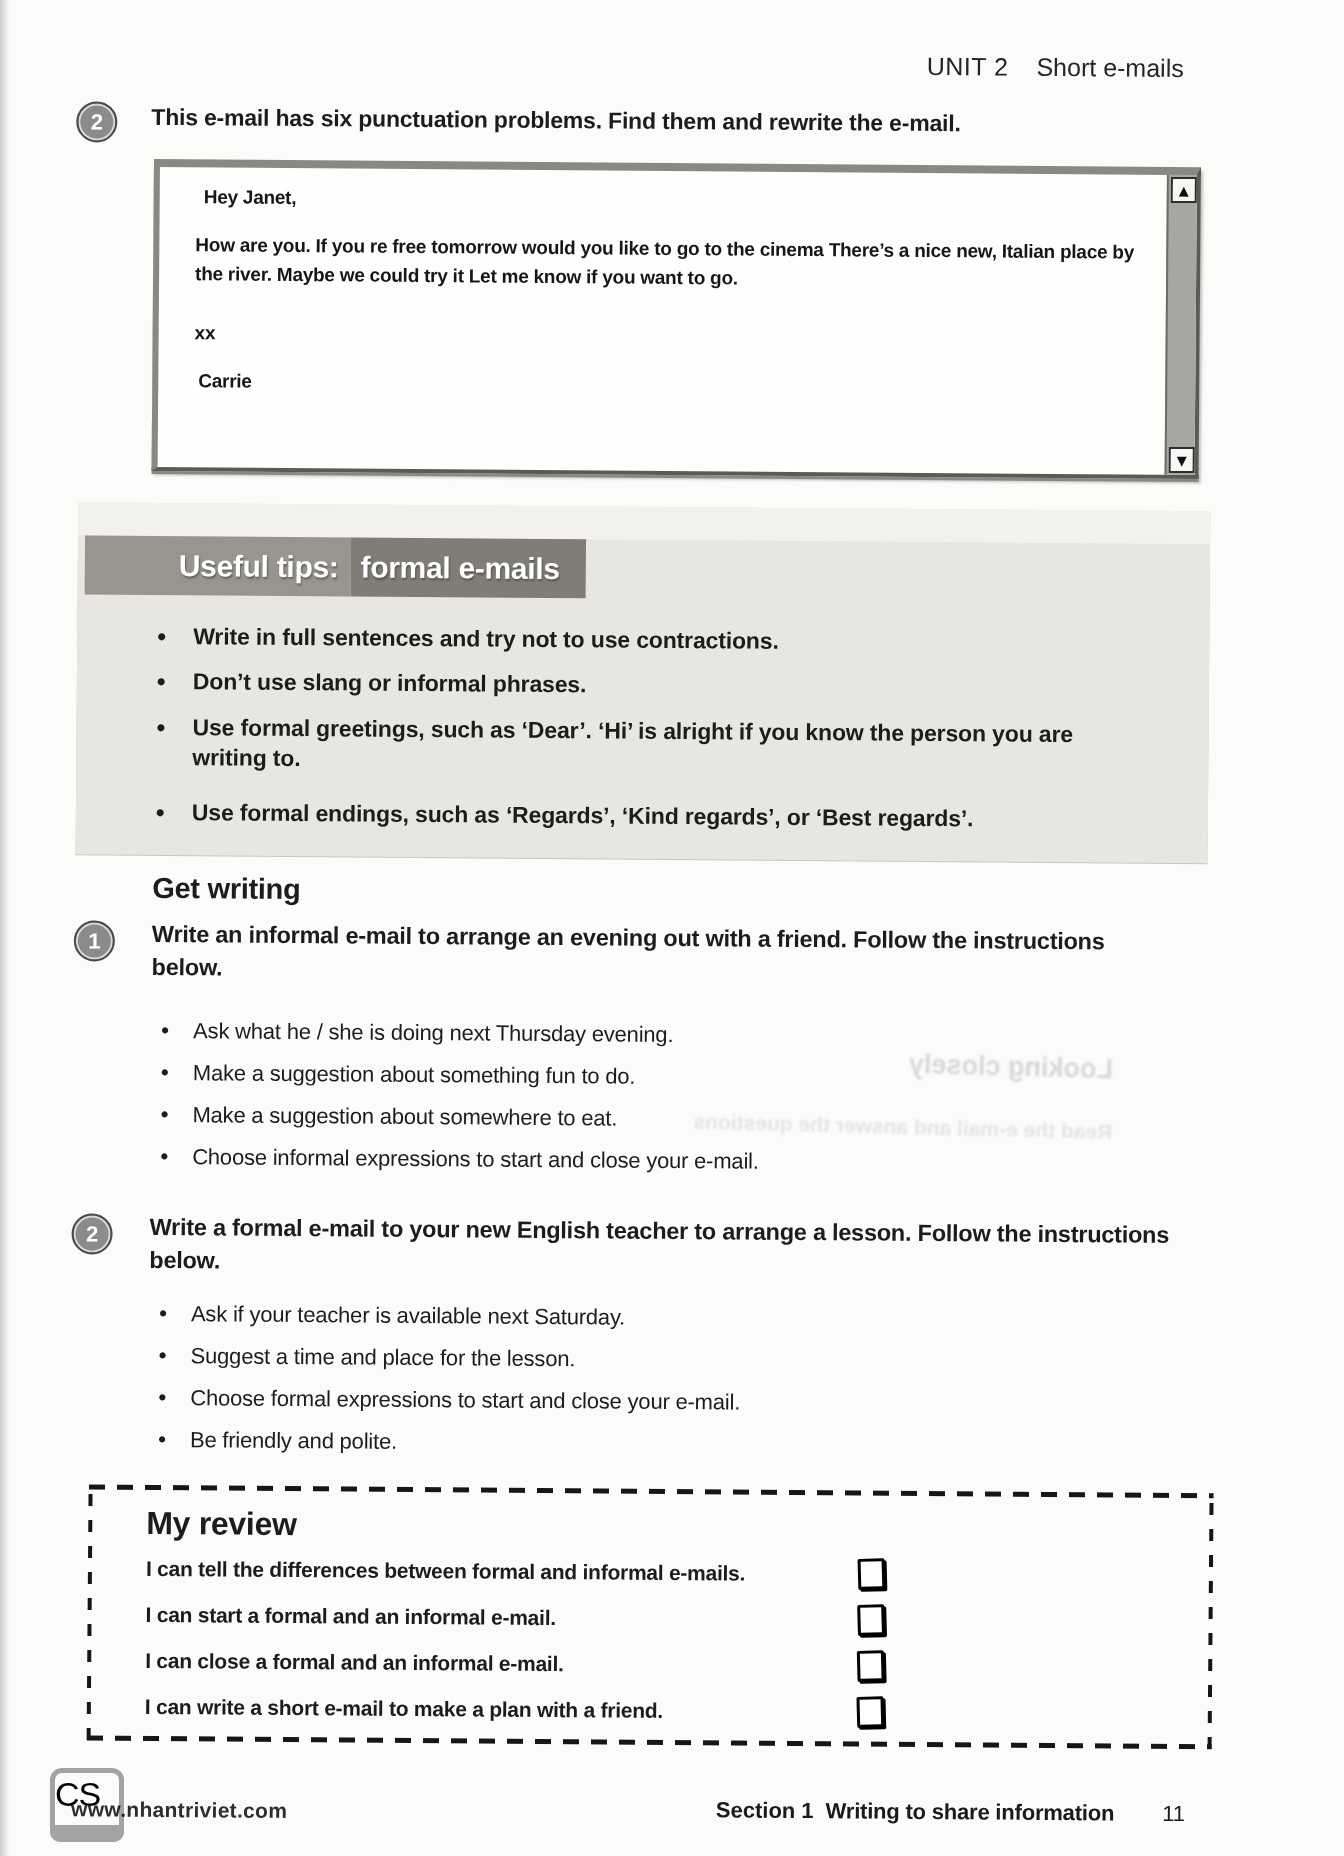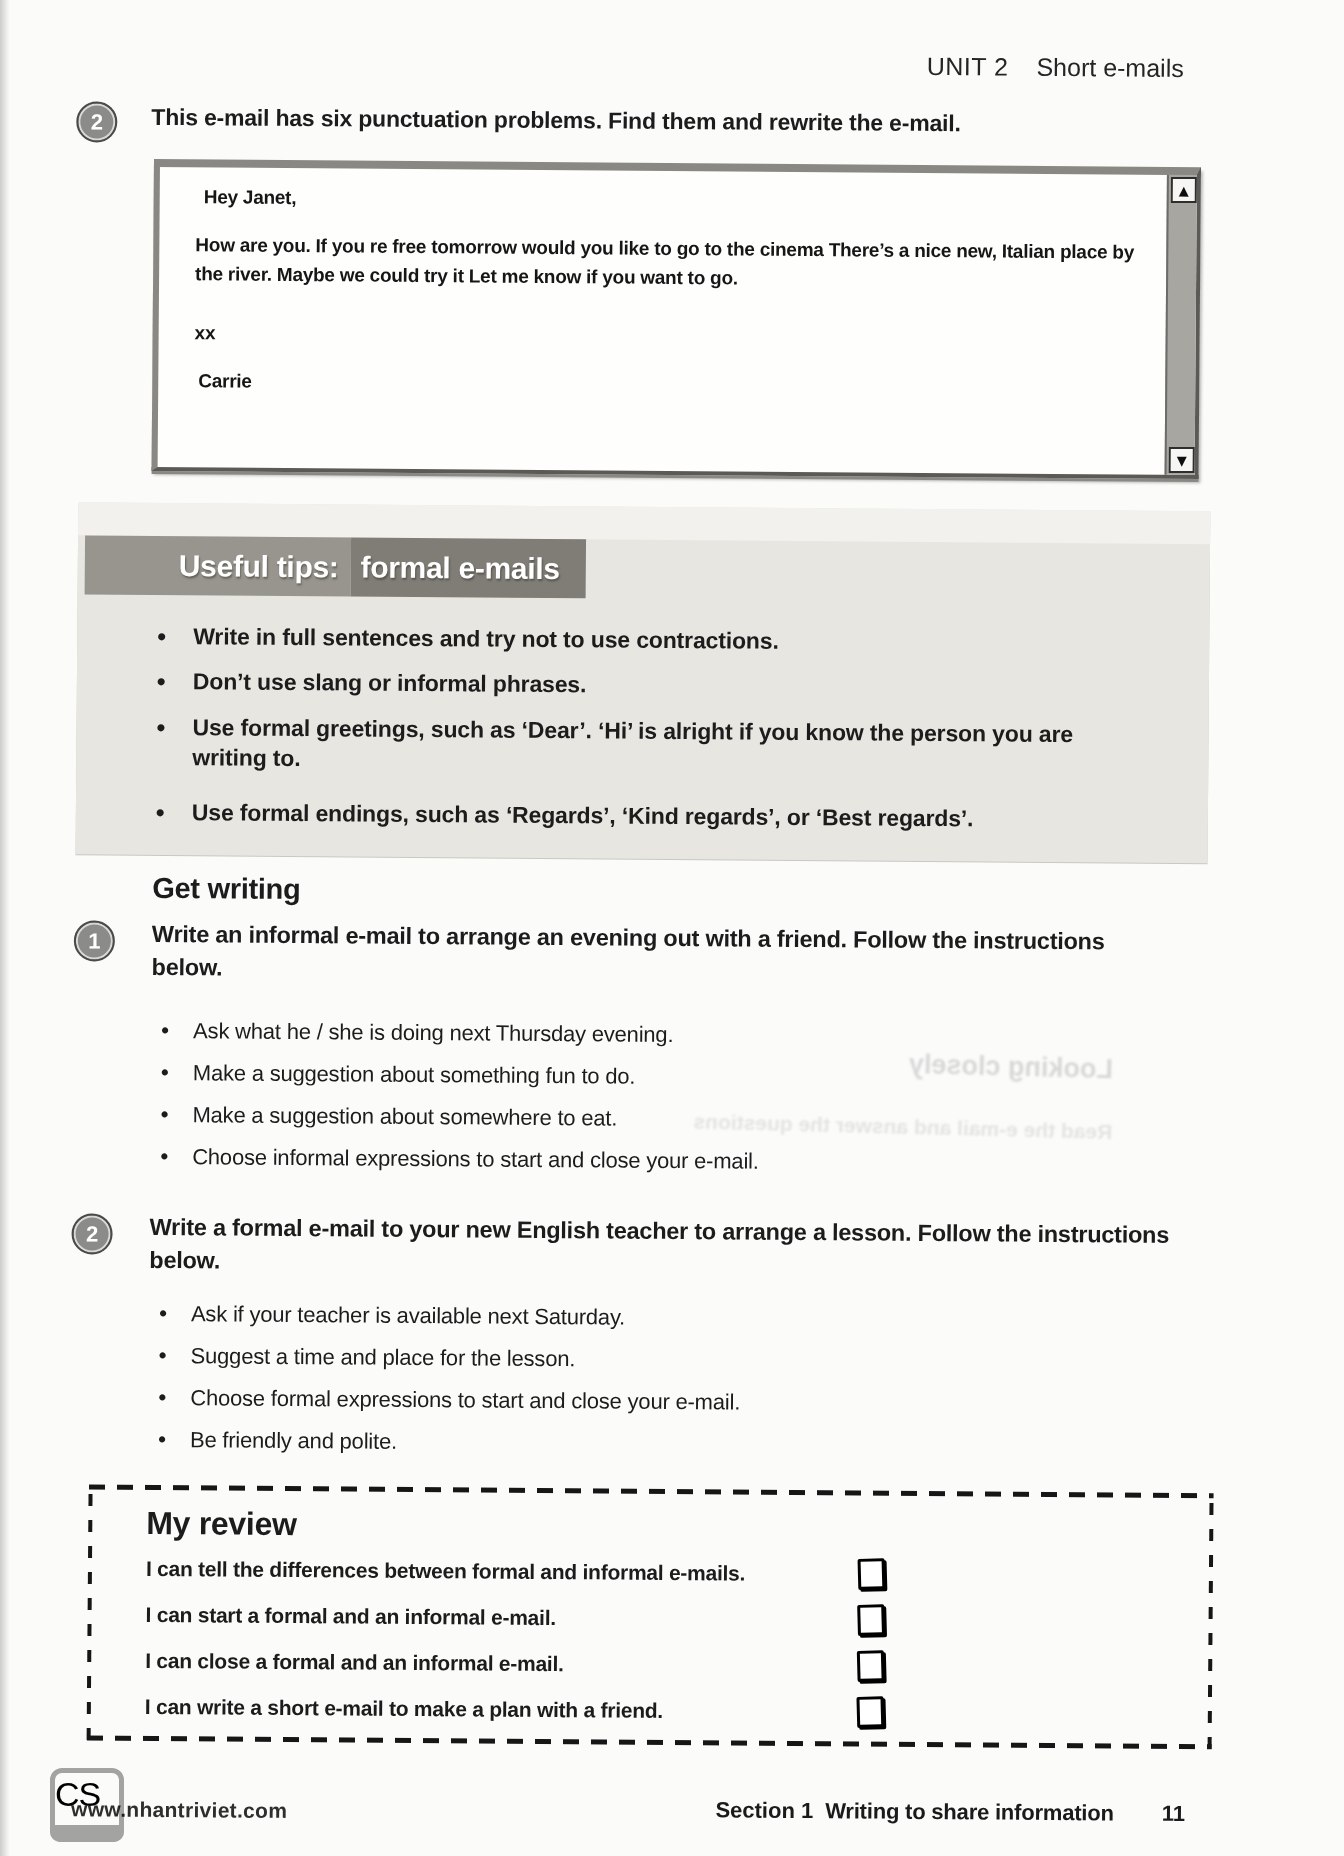--- a/index.html
+++ b/index.html
@@ -100,21 +100,21 @@
   .review-text { width:712px; font-size:21px; font-weight:600; letter-spacing:-0.25px; }
   .checkbox {
     width:21px; height:25px; background:#fff; border:3px solid #000; border-radius:2px;
     box-shadow:2px 2px 0 #000; transform:rotate(-2deg); flex:0 0 auto;
   }
 
   
   .footer-right { position:absolute; left:0; top:1797px; width:1192px; text-align:right; font-size:22px; white-space:nowrap; color:#1a1a1a; }
   .section-label { font-weight:700; margin-right:12px; }
   .section-title { font-weight:600; margin-right:48px; letter-spacing:-0.2px; }
-  .page-number  { font-weight:700; }
+  .page-number  { font-weight:400; }
   .website { position:absolute; left:78px; top:1802px; font-size:21px; font-weight:600; color:#2e2e2e; letter-spacing:0.3px; }
 
   
   .watermark-layer { position:absolute; inset:0; pointer-events:none; mix-blend-mode:multiply; }
   .cs-badge { position:absolute; left:50px; top:1768px; width:64px; height:64px; border:5px solid #a6a6a6; border-radius:12px; }
   .cs-text { position:absolute; top:2px; left:0; right:0; text-align:left; font-size:34px; font-weight:400; color:#000000; letter-spacing:-1px; }
   .cs-bar { position:absolute; left:-5px; right:-5px; bottom:-5px; height:17px; background:#a6a6a6; border-radius:0 0 10px 10px; }
   .wm-text { position:absolute; left:132px; top:1770px; font-size:46px; color:#c4c4c4; letter-spacing:0.5px; white-space:nowrap; }
 </style>
 </head>

